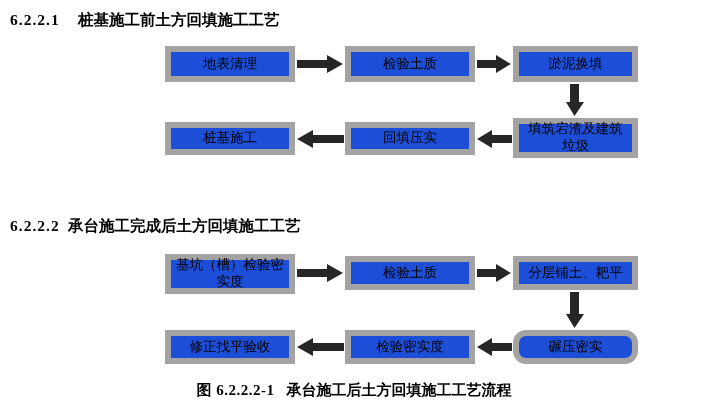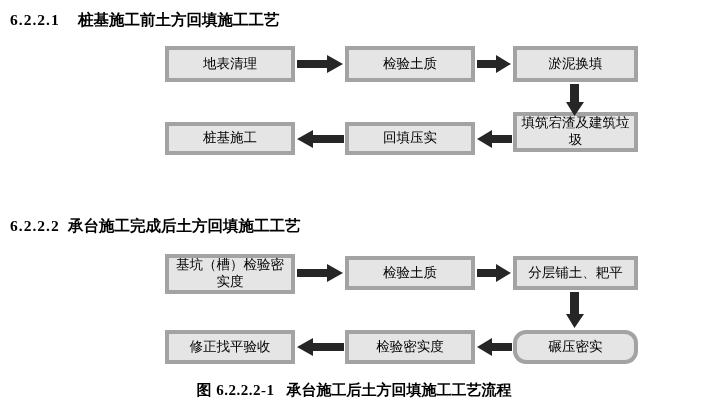--- a/index.html
+++ b/index.html
@@ -48,22 +48,22 @@
   .caption .num {
     font-family: "Liberation Serif", serif;
     letter-spacing: 0.5px;
   }
   #caption-1 { left: 0; top: 173px; width: 708px; }
   #caption-2 { left: 0; top: 381px; width: 708px; }
 
   .node {
     position: absolute;
     box-sizing: border-box;
-    border: 4px solid #a3a3a3;
-    background: #e5e5e5;
+    border: 6px solid #a3a3a3;
+    background: #1d4ed8;
     display: flex;
     align-items: center;
     justify-content: center;
     text-align: center;
     font-size: 13.5px;
     line-height: 1.25;
     color: #000;
     font-family: "Liberation Sans", sans-serif;
     padding: 0 4px;
   }
@@ -78,21 +78,21 @@
 <div class="page">
 
   <div class="heading" id="heading-1">
     <span class="num">6.2.2.1</span>
     <span style="display:inline-block;width:14px"></span><span class="txt">桩基施工前土方回填施工工艺</span>
   </div>
 
   <div class="node" style="left:165px; top:46px; width:130px; height:36px;">地表清理</div>
   <div class="node" style="left:345px; top:46px; width:130px; height:36px;">检验土质</div>
   <div class="node" style="left:513px; top:46px; width:125px; height:36px;">淤泥换填</div>
-  <div class="node" style="left:513px; top:112px; width:125px; height:40px;">填筑宕渣及建筑垃圾</div>
+  <div class="node" style="left:513px; top:118px; width:125px; height:40px;">填筑宕渣及建筑垃圾</div>
   <div class="node" style="left:345px; top:122px; width:130px; height:33px;">回填压实</div>
   <div class="node" style="left:165px; top:122px; width:130px; height:33px;">桩基施工</div>
 
   <div class="arrow" style="left:297px; top:55px;">
     <svg width="47" height="18" viewBox="0 0 47 18">
       <polygon points="0,5 30,5 30,0 46,9 30,18 30,13 0,13" fill="#262626"></polygon>
     </svg>
   </div>
   <div class="arrow" style="left:477px; top:55px;">
     <svg width="35" height="18" viewBox="0 0 35 18">

